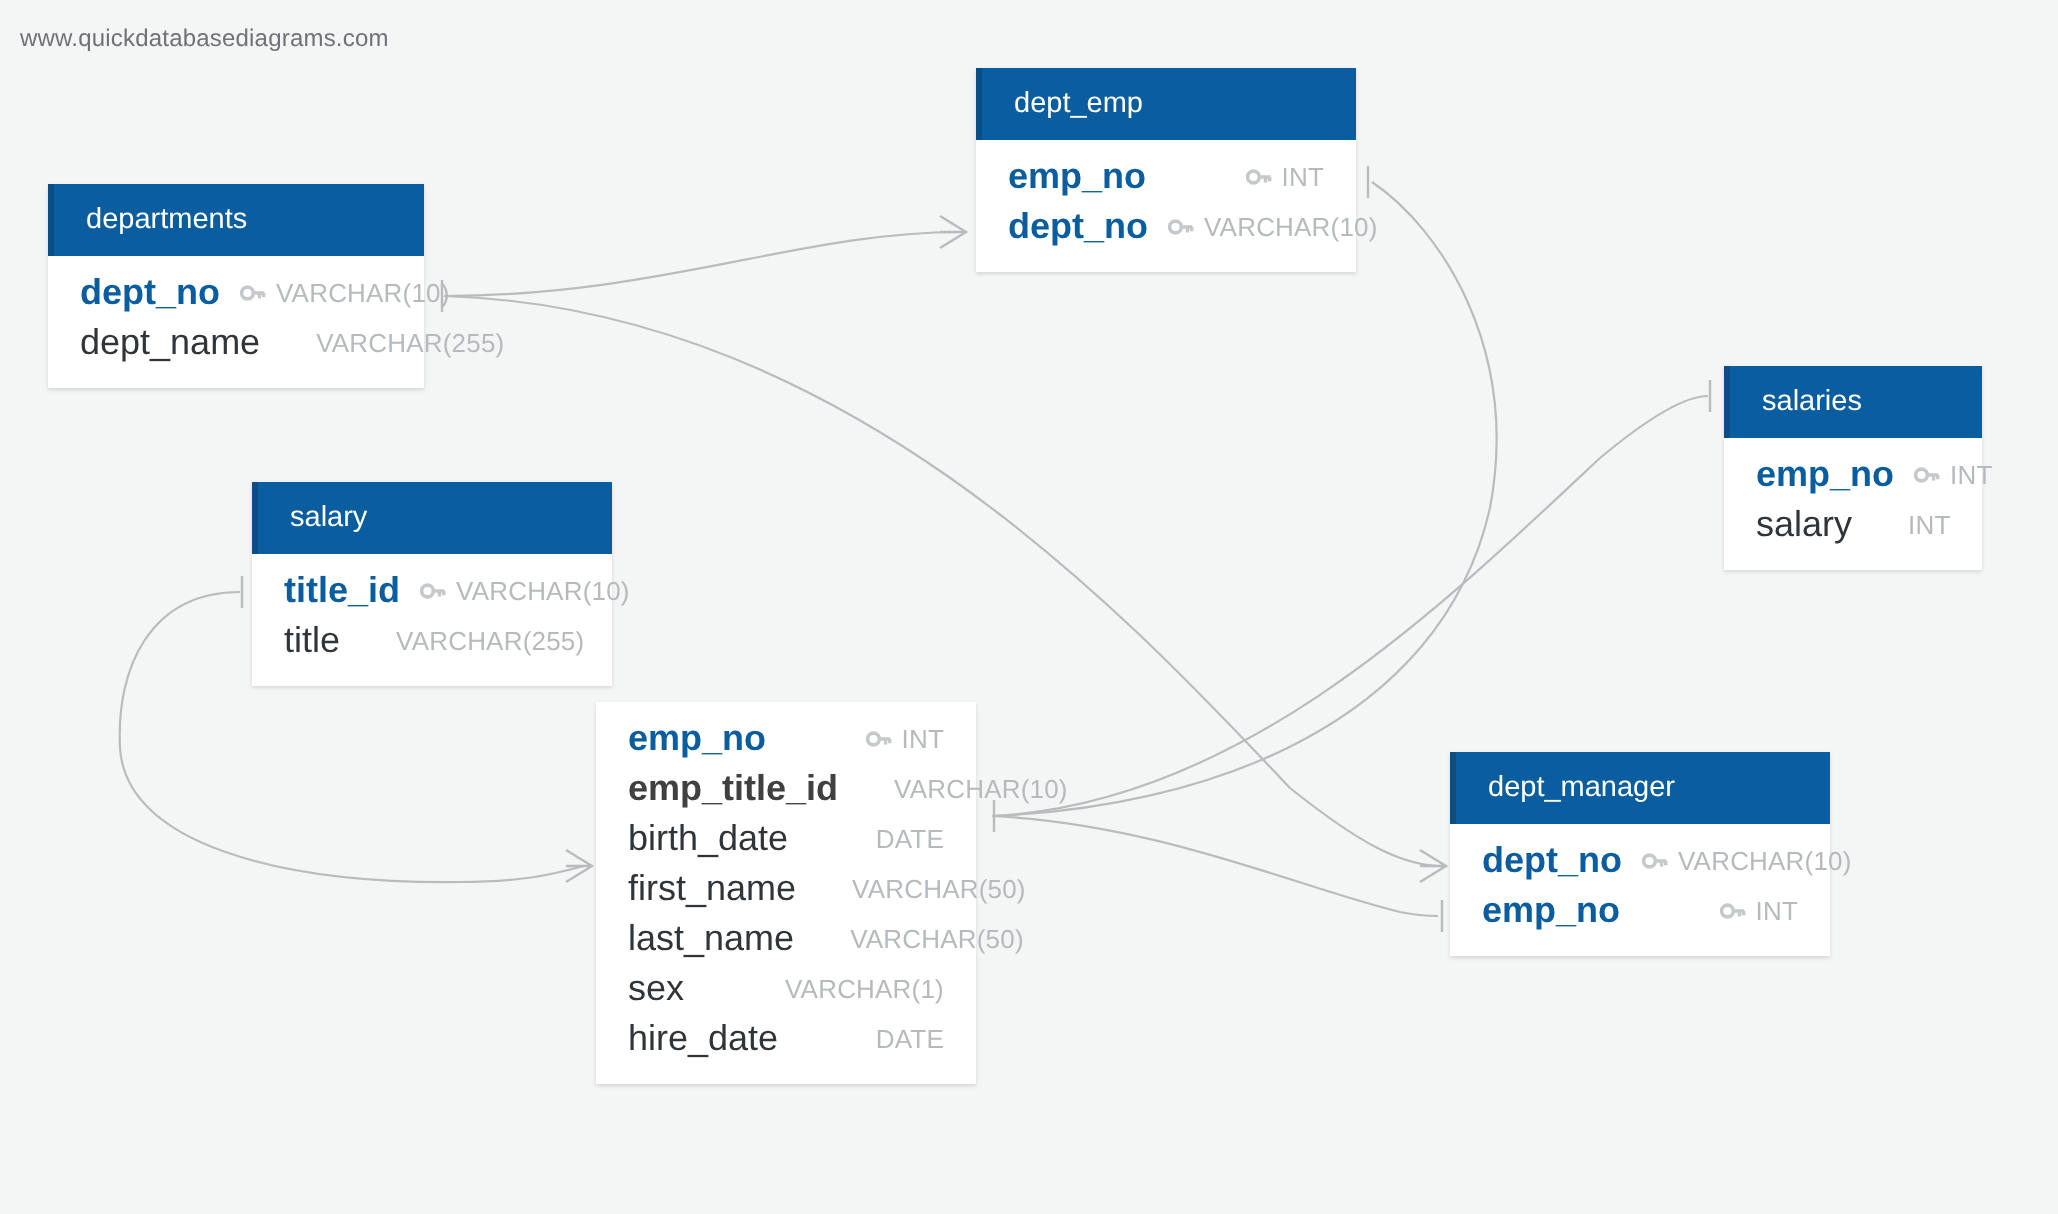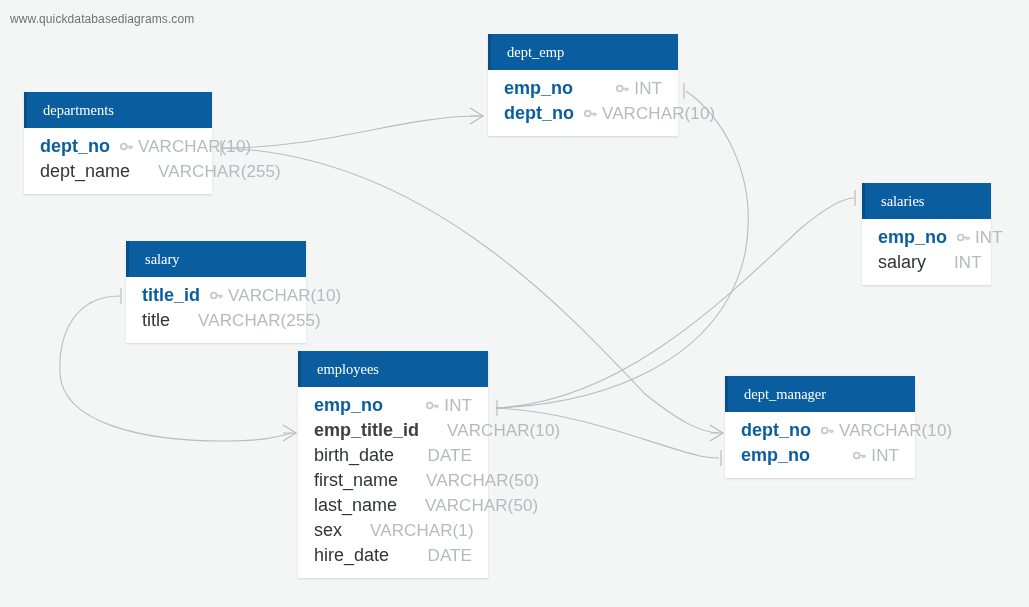--- a/index.html
+++ b/index.html
@@ -56,21 +56,20 @@
     color: #ffffff;
     font-size: 14.5px;
     font-weight: 400;
     padding: 0 16px;
     height: 36px;
     line-height: 36px;
     white-space: nowrap;
     overflow: hidden;
     border-left: 3px solid #094e85;
     box-sizing: border-box;
-    font-family: Liberation Serif, serif;
   }
 
   .entity-body {
     padding: 6px 0 10px 0;
     background: #ffffff;
   }
 
   .field-row {
     display: flex;
     align-items: center;
@@ -108,21 +107,21 @@
   .key-icon {
     width: 13px;
     height: 13px;
     margin-right: 5px;
     display: inline-block;
     flex: 0 0 auto;
   }
   .key-icon.hidden { visibility: hidden; }
 
   .field-type {
-    font-size: 17px;
+    font-size: 13px;
     color: #b6babd;
     letter-spacing: 0.1px;
   }
 </style>
 </head>
 <body>
 
 <div id="canvas">
 
   <div id="watermark">www.quickdatabasediagrams.com</div>
@@ -255,21 +254,20 @@
         <span class="field-spacer"></span>
         <span class="field-right">
           <svg class="key-icon hidden" viewBox="0 0 16 16"></svg>
           <span class="field-type">VARCHAR(255)</span>
         </span>
       </div>
     </div>
   </div>
 
   <div class="entity" style="left:298px; top:347px; width:190px;">
-    <div class="entity-header">employees</div>
     <div class="entity-body">
       <div class="field-row">
         <span class="field-name pk">emp_no</span>
         <span class="field-spacer"></span>
         <span class="field-right">
           <svg class="key-icon" viewBox="0 0 16 16">
             <circle cx="4.6" cy="8" r="3.6" fill="none" stroke="#c6c9cb" stroke-width="2.2"></circle>
             <path d="M8 8 H15 M12 8 V11.4 M14.6 8 V10.6" stroke="#c6c9cb" stroke-width="2.1" fill="none"></path>
           </svg>
           <span class="field-type">INT</span>

